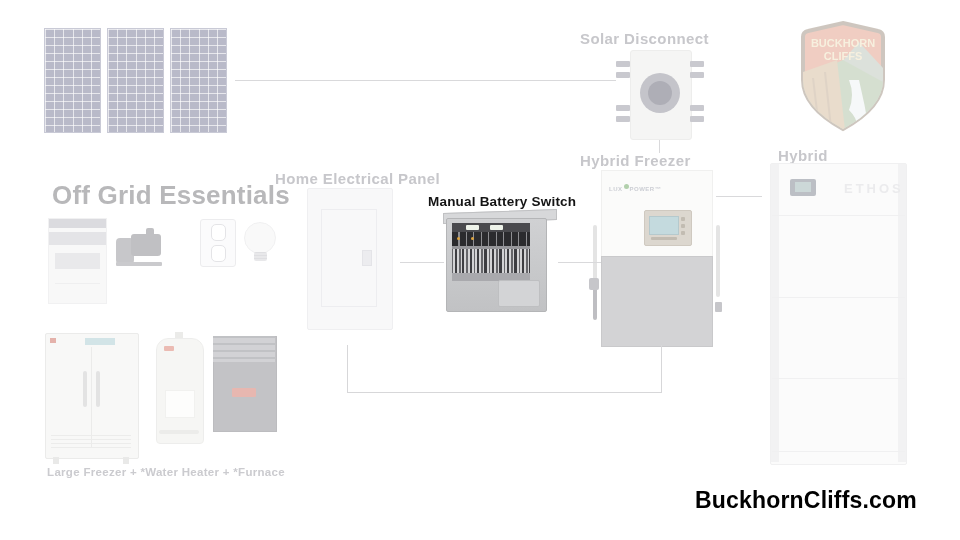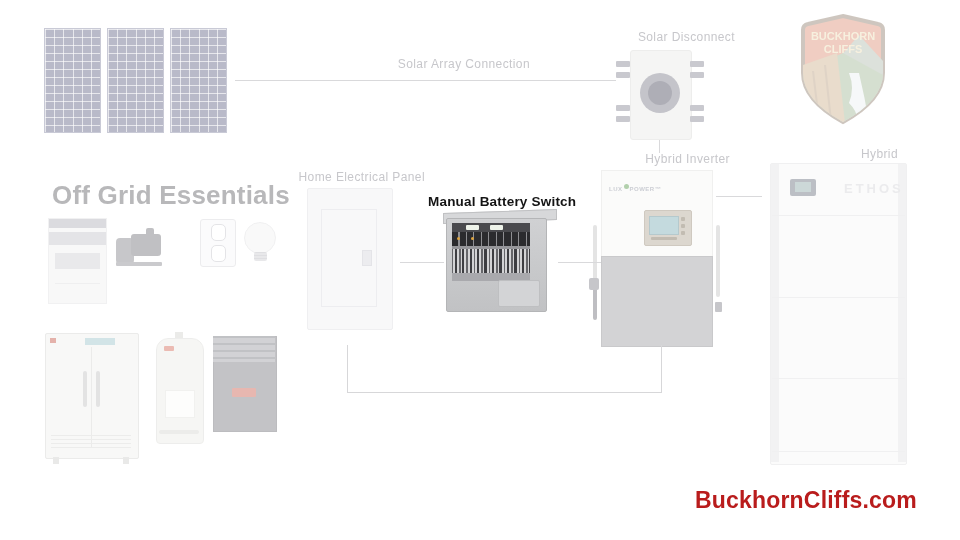--- a/index.html
+++ b/index.html
@@ -3,22 +3,22 @@
 <meta charset="utf-8">
 <style>
   html,body{margin:0;padding:0;background:#fff;}
   #stage{
     position:relative;width:960px;height:540px;background:#ffffff;overflow:hidden;
     font-family:"Liberation Sans",sans-serif;
   }
   .abs{position:absolute;}
   
   .lbl{
-    font-size:12px;font-weight:400;color:#c7c7cb;letter-spacing:.4px;
-    text-align:right;white-space:nowrap;
+    font-size:15px;font-weight:700;color:#c7c7cb;letter-spacing:.4px;
+    text-align:left;white-space:nowrap;
   }
   .line{background:#d9d9db;}
   
   .solar-panel{
     width:55px;height:103px;background:#b9bac9;border:1px solid #c9cad6;
     background-image:
       repeating-linear-gradient(to right,rgba(255,255,255,.65) 0 1px,transparent 1px 9.2px),
       repeating-linear-gradient(to bottom,rgba(255,255,255,.65) 0 1px,transparent 1px 8px);
   }
   
@@ -93,74 +93,73 @@
   .fur-body{width:62px;height:94px;background:#aaabaf;border:1px solid #a0a1a5;}
   .fur-top{width:62px;height:26px;background:#bfc0c4;
     background-image:repeating-linear-gradient(to bottom,#a8a9ad 0 2px,transparent 2px 7px);}
   .fur-badge{width:24px;height:9px;background:#dd9a90;border-radius:1px;}
   
   .bracket{width:313px;height:47px;border-left:1px solid #d7d7d9;border-right:1px solid #d7d7d9;border-bottom:1px solid #d7d7d9;}
   
   .heading{font-size:26px;font-weight:700;color:#b8b8ba;letter-spacing:.2px;white-space:nowrap;}
   .caption{font-size:11.5px;font-weight:700;color:#cbcbcf;letter-spacing:.3px;white-space:nowrap;text-align:center;}
   .footnote{font-size:11.5px;font-weight:400;color:#d3d3d6;letter-spacing:.3px;white-space:nowrap;}
-  .website{font-size:23px;font-weight:700;color:#b91c1c;letter-spacing:.2px;white-space:nowrap;}
+  .website{font-size:23px;font-weight:700;color:#000000;letter-spacing:.2px;white-space:nowrap;}
 </style>
 </head>
 <body>
 
 <div id="stage">
 
   <div class="abs" style="left:44px;top:28px;">
     <div class="solar-panel abs" style="left:0;top:0;"></div>
     <div class="solar-panel abs" style="left:63px;top:0;"></div>
     <div class="solar-panel abs" style="left:126px;top:0;"></div>
   </div>
 
-  <div class="lbl abs" style="left:320px;top:57px;width:210px;">Solar Array Connection</div>
   <div class="line abs" style="left:235px;top:80px;width:381px;height:1px;"></div>
 
   <div class="lbl abs" style="left:580px;top:30px;width:155px;">Solar Disconnect</div>
   <div class="abs" style="left:614px;top:50px;width:92px;height:90px;">
     <div class="sd-box abs" style="left:16px;top:0;"></div>
     <div class="sd-dial-outer abs" style="left:26px;top:23px;"></div>
     <div class="sd-dial-inner abs" style="left:34px;top:31px;"></div>
     <div class="sd-conn abs" style="left:2px;top:11px;"></div>
     <div class="sd-conn abs" style="left:2px;top:22px;"></div>
     <div class="sd-conn abs" style="left:2px;top:55px;"></div>
     <div class="sd-conn abs" style="left:2px;top:66px;"></div>
     <div class="sd-conn abs" style="left:76px;top:11px;"></div>
     <div class="sd-conn abs" style="left:76px;top:22px;"></div>
     <div class="sd-conn abs" style="left:76px;top:55px;"></div>
     <div class="sd-conn abs" style="left:76px;top:66px;"></div>
   </div>
   <div class="line abs" style="left:659px;top:140px;width:1px;height:13px;"></div>
 
-  <div class="badge-wrap abs" style="left:799px;top:13px;">
+  <div class="badge-wrap abs" style="left:799px;top:20px;">
     <svg width="88" height="112" viewBox="0 0 88 112">
       <defs>
           <clipPath id="shieldclip">
         <path d="M44 3 L79 11 Q84 12 84 17 L84 60 Q84 87 44 109 Q4 87 4 60 L4 17 Q4 12 9 11 Z"></path>
       </clipPath>
         </defs>
       <path d="M44 3 L79 11 Q84 12 84 17 L84 60 Q84 87 44 109 Q4 87 4 60 L4 17 Q4 12 9 11 Z" fill="#d4704f" stroke="#715c45" stroke-width="4"></path>
       <g clip-path="url(#shieldclip)">
         <polygon points="40,45 60,22 84,48 84,110 40,110" fill="#9aa898"></polygon>
         <polygon points="4,58 44,40 84,62 84,110 4,110" fill="#87a478"></polygon>
         <polygon points="4,52 38,40 46,110 4,110" fill="#bf9a6b"></polygon>
         <path d="M50 60 Q56 75 50 90 Q60 100 58 110 L70 110 Q66 85 60 60 Z" fill="#e6edf0"></path>
         <line x1="14" y1="58" x2="20" y2="108" stroke="#a3805a" stroke-width="2"></line>
         <line x1="26" y1="52" x2="32" y2="108" stroke="#a3805a" stroke-width="2"></line>
       </g>
       <text x="44" y="27" text-anchor="middle" font-size="11" font-weight="bold" fill="#e9d6a2" font-family="Liberation Sans,sans-serif">BUCKHORN</text>
       <text x="44" y="40" text-anchor="middle" font-size="11" font-weight="bold" fill="#e9d6a2" font-family="Liberation Sans,sans-serif">CLIFFS</text>
     </svg>
   </div>
 
-  <div class="lbl abs" style="left:580px;top:152px;width:150px;">Hybrid Inverter</div>
+  <div class="lbl abs" style="left:580px;top:152px;width:150px;">Hybrid Freezer</div>
   <div class="abs" style="left:589px;top:170px;width:134px;height:178px;">
     <div class="inv-top abs" style="left:12px;top:0;"></div>
     <div class="abs" style="left:20px;top:7px;">
       <span class="inv-logo">LUX</span><span class="inv-dot"></span><span class="inv-logo">POWER™</span>
     </div>
     <div class="inv-lcd abs" style="left:55px;top:40px;">
       <div class="inv-screen abs" style="left:4px;top:5px;"></div>
       <div class="abs" style="left:36px;top:6px;width:4px;height:4px;background:#c2bcb2;border-radius:1px;"></div>
       <div class="abs" style="left:36px;top:13px;width:4px;height:4px;background:#c2bcb2;border-radius:1px;"></div>
       <div class="abs" style="left:36px;top:20px;width:4px;height:4px;background:#c2bcb2;border-radius:1px;"></div>
@@ -233,20 +232,21 @@
     <div class="wh-body abs" style="left:0;top:0;"></div>
     <div class="wh-red abs" style="left:8px;top:8px;"></div>
     <div class="wh-label abs" style="left:9px;top:52px;"></div>
     <div class="wh-ring abs" style="left:3px;top:92px;"></div>
   </div>
   <div class="abs" style="left:213px;top:336px;opacity:.7;">
     <div class="fur-body abs" style="left:0;top:0;"></div>
     <div class="fur-top abs" style="left:0;top:0;"></div>
     <div class="fur-badge abs" style="left:19px;top:52px;"></div>
   </div>
+  <div class="caption abs" style="left:40px;top:466px;width:252px;">Large Freezer + *Water Heater + *Furnace</div>
 
   <div class="lbl abs" style="left:275px;top:170px;width:150px;">Home Electrical Panel</div>
   <div class="abs" style="left:307px;top:188px;">
     <div class="hep-box abs" style="left:0;top:0;"></div>
     <div class="hep-door abs" style="left:14px;top:21px;"></div>
     <div class="hep-latch abs" style="left:55px;top:62px;"></div>
   </div>
 
   <div class="mts-label abs" style="left:428px;top:194px;width:140px;text-align:center;">Manual Battery Switch</div>
   <div class="abs" style="left:443px;top:208px;width:116px;height:104px;">

